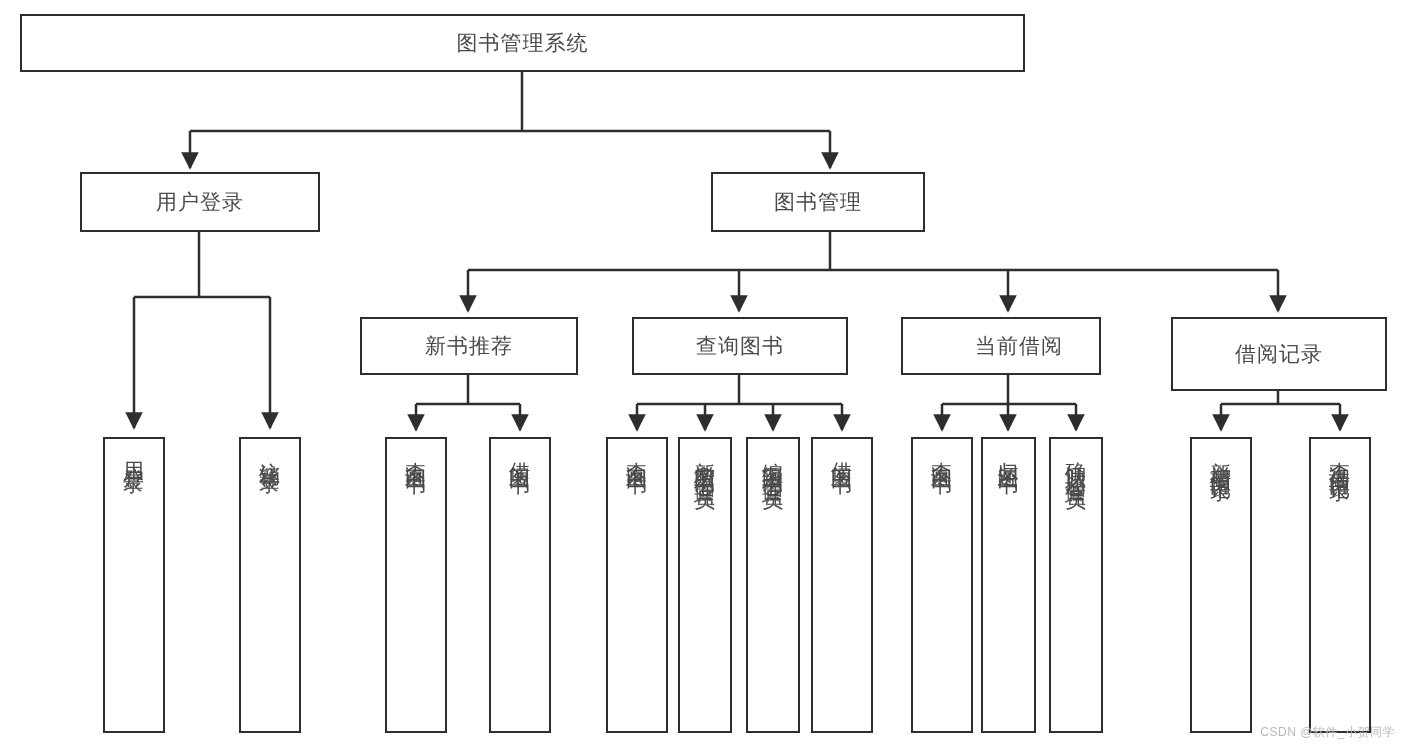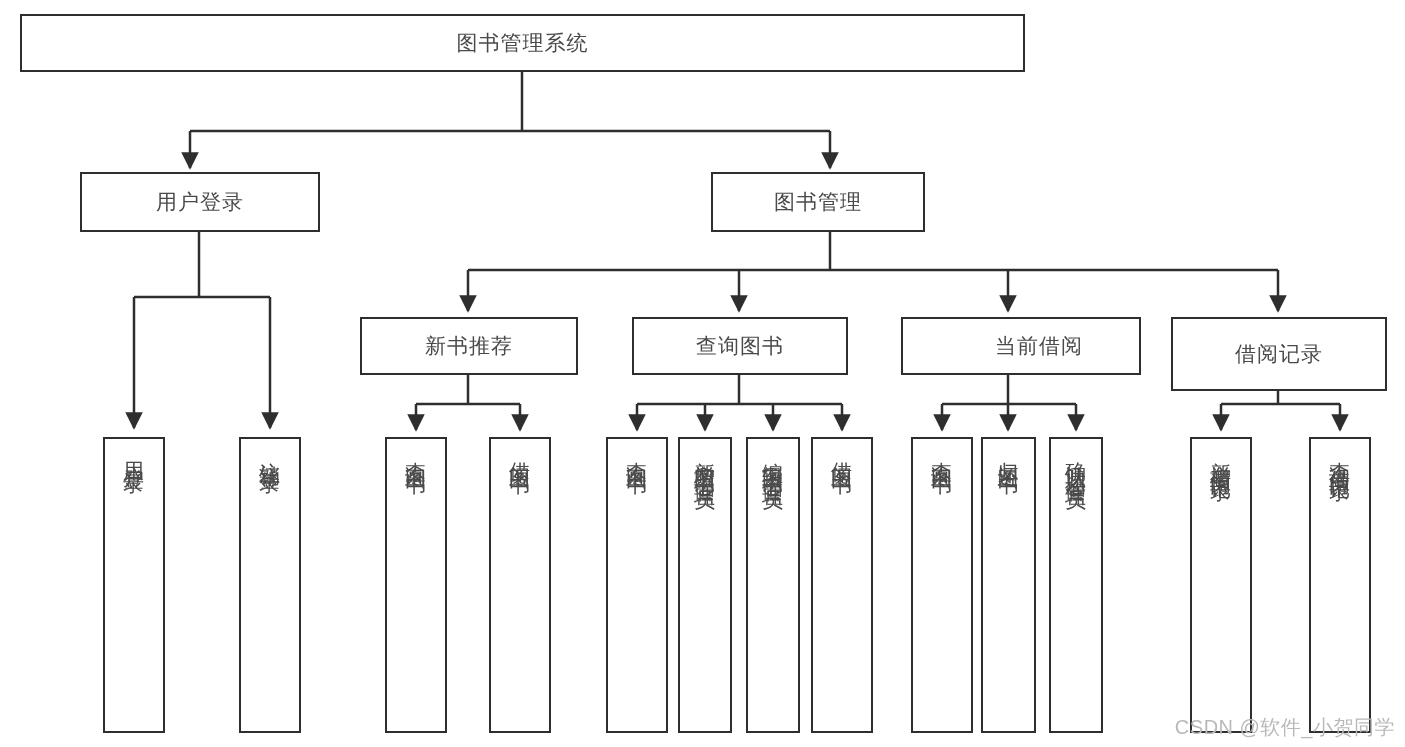--- a/index.html
+++ b/index.html
@@ -52,21 +52,21 @@
     font-size: 21px;
     letter-spacing: 4px;
     line-height: 1;
     white-space: nowrap;
     color: #4a4a4a;
   }
   .watermark {
     position: absolute;
     right: 10px;
     bottom: 6px;
-    font-size: 20px;
+    font-size: 12px;
     color: #b9b9b9;
     letter-spacing: 0.5px;
     white-space: nowrap;
     pointer-events: none;
   }
 </style>
 </head>
 <body>
 
 <div id="diagram-root">
@@ -134,21 +134,21 @@
   <div class="node horiz" style="left:711px; top:172px; width:214px; height:60px;">
     <span>图书管理</span>
   </div>
 
   <div class="node horiz" style="left:360px; top:317px; width:218px; height:58px;">
     <span>新书推荐</span>
   </div>
   <div class="node horiz" style="left:632px; top:317px; width:216px; height:58px;">
     <span>查询图书</span>
   </div>
-  <div class="node horiz" style="left:901px; top:317px; width:240px; height:58px;padding-left:36px;">
+  <div class="node horiz" style="left:901px; top:317px; width:200px; height:58px;padding-left:36px;">
     <span>当前借阅</span>
   </div>
   <div class="node horiz" style="left:1171px; top:317px; width:216px; height:74px;">
     <span>借阅记录</span>
   </div>
 
   <div class="node vert" style="left:103px; top:437px; width:62px; height:296px;">
     <span class="vtext">用户登录</span>
   </div>
   <div class="node vert" style="left:239px; top:437px; width:62px; height:296px;">

